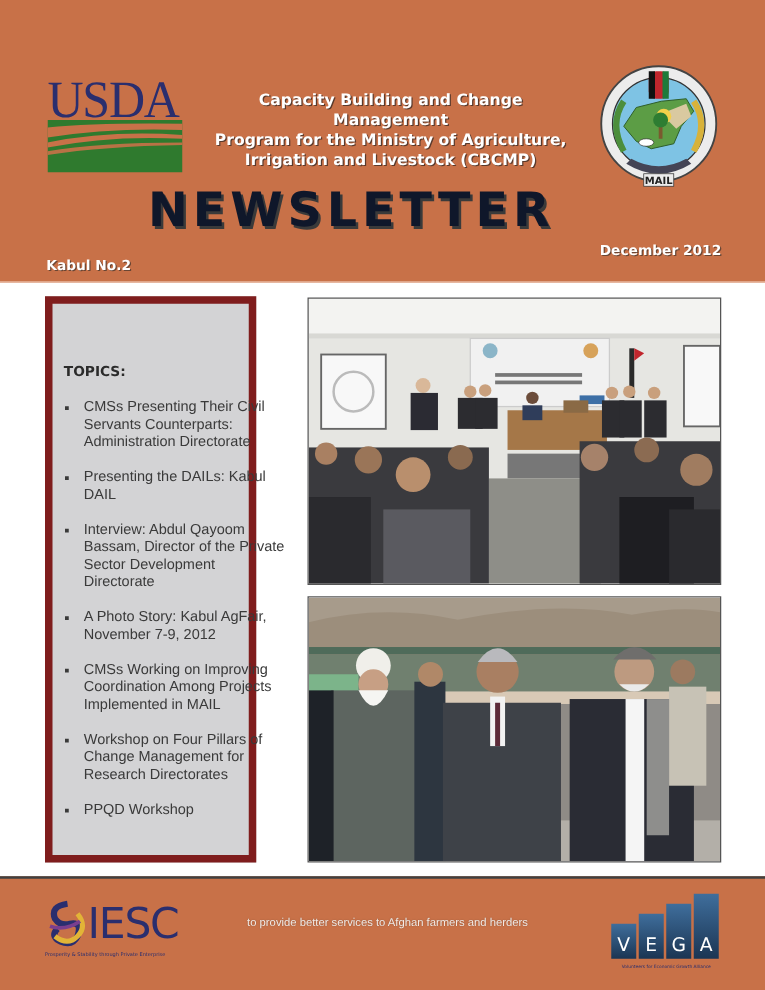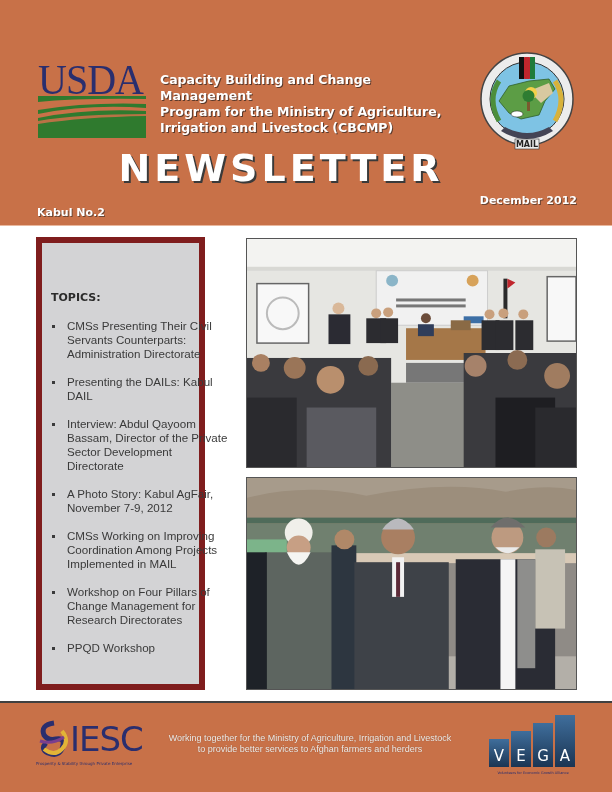--- a/index.html
+++ b/index.html
@@ -14,33 +14,33 @@
     .usda-logo { position: absolute; left: 38px; top: 60px; width: 108px; height: 78px; }
     .usda-text {
       position: absolute; left: 0; top: 0; width: 108px; height: 40px;
       font-family: "Liberation Serif", serif; font-size: 40px; line-height: 40px;
       color: #2A2E6E; letter-spacing: -1px; transform: scaleY(1.05);
     }
     .usda-fields { position: absolute; left: 0; top: 36px; width: 108px; height: 42px; }
 
     .program-title {
       position: absolute; left: 160px; top: 72px; width: 305px;
-      text-align: left; color: #ffffff;
+      text-align: center; color: #ffffff;
       font-family: "DejaVu Sans", sans-serif; font-weight: bold;
       font-size: 12.5px; line-height: 16px;
       text-shadow: 1px 1px 0 #5a3a2c;
     }
     .title-line { display: block; }
 
     .mail-logo { position: absolute; left: 479px; top: 51px; width: 96px; height: 100px; }
 
     .newsletter-title {
       position: absolute; left: 0; top: 146px; width: 562px; text-align: center;
       font-family: "DejaVu Sans", sans-serif; font-weight: bold;
-      font-size: 38px; letter-spacing: 4px; color: #ffffff;
+      font-size: 38px; letter-spacing: 4px; color: #0f172a;
       text-shadow: 2px 2px 0 #3a3a3a;
     }
     .issue-no {
       position: absolute; left: 37px; top: 206px;
       color: #ffffff; font-weight: bold; font-size: 11px;
       text-shadow: 1px 1px 0 #6a4634;
     }
     .issue-date {
       position: absolute; right: 35px; top: 194px;
       color: #ffffff; font-weight: bold; font-size: 11px;
@@ -272,21 +272,20 @@
     <svg width="34" height="40" viewBox="0 0 34 40" style="position:absolute;left:0;top:0;">
       <path d="M18 4 Q4 6 8 16 Q12 22 20 20 Q30 18 26 30 Q22 38 12 34 Q4 30 10 24" stroke="#2A2E6E" stroke-width="5" fill="none"></path>
       <path d="M26 12 Q34 22 26 30 Q18 38 8 30" stroke="#E2B437" stroke-width="4" fill="none"></path>
       <path d="M4 22 Q16 26 28 18" stroke="#7A3E8E" stroke-width="3" fill="none"></path>
     </svg>
     <div class="iesc-text">IESC</div>
     <div class="iesc-tagline">Prosperity &amp; Stability through Private Enterprise</div>
   </div>
 
   <div class="footer-text">
-    <div>Working together for the Ministry of Agriculture, Irrigation and Livestock</div>
     <div>to provide better services to Afghan farmers and herders</div>
   </div>
 
   <div class="vega-logo">
     <svg width="92" height="56" viewBox="0 0 92 56">
       <defs>
         <linearGradient id="vg" x1="0" y1="0" x2="0" y2="1">
           <stop offset="0" stop-color="#3F6E9C"></stop>
           <stop offset="1" stop-color="#1B3553"></stop>
         </linearGradient>

